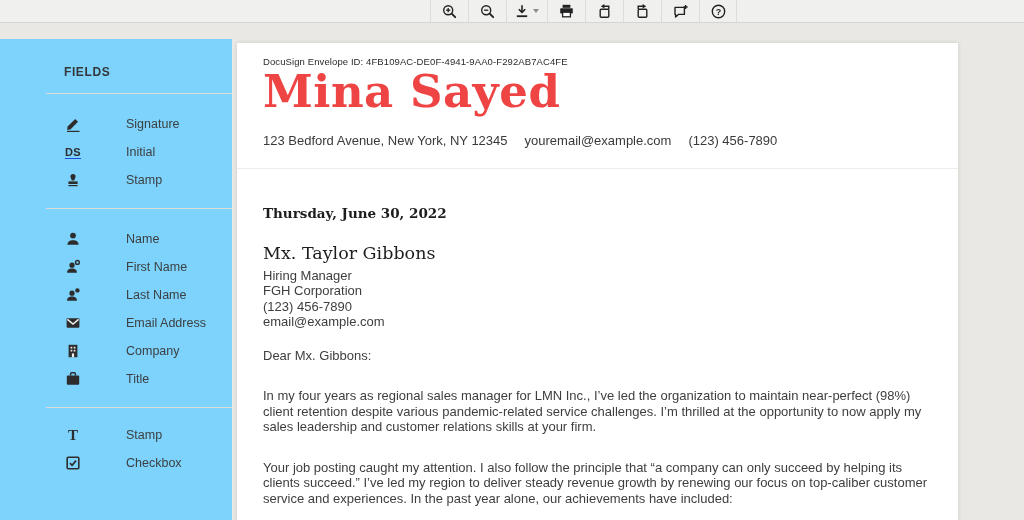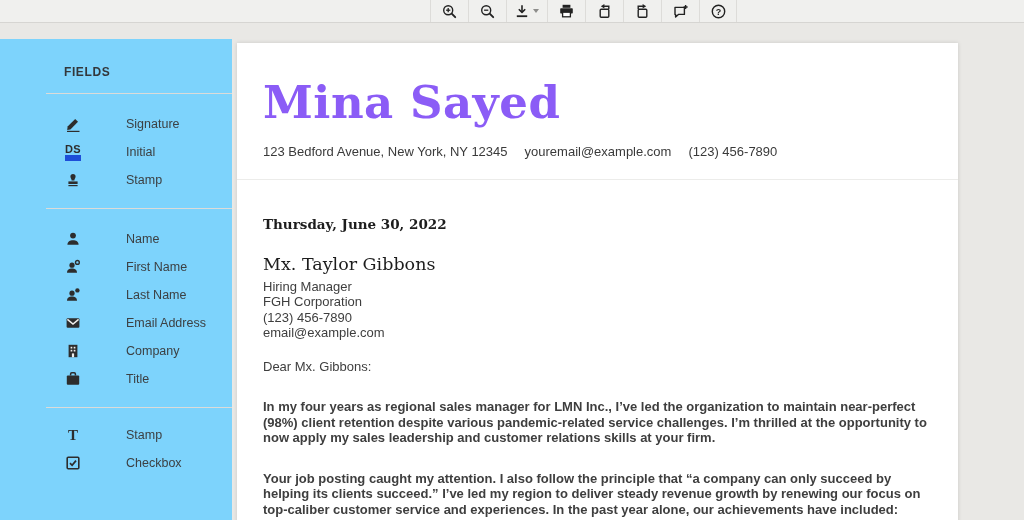--- a/index.html
+++ b/index.html
@@ -37,51 +37,51 @@
   .sb-divider { border-top:1px solid #dcdbd8; margin:14px 0 0 46px; }
   .sb-group { margin-top:16px; }
   .sb-group.tight { margin-top:13px; }
   .sb-item {
     display:flex; align-items:center; height:28px; padding-left:64px; cursor:pointer;
   }
   .sb-icon { width:18px; margin-right:10px; display:flex; align-items:center; justify-content:center; color:#2d2d2d; }
   .sb-label { font-size:12.5px; color:#3c4043;margin-left:34px; }
   .ds-glyph {
     font-size:11px; font-weight:bold; color:#2d2d2d;
-    border-bottom:6px solid #1d4ed8; line-height:12px; letter-spacing:0.3px;
+    border-bottom:1px solid #1d4ed8; line-height:12px; letter-spacing:0.3px;
   }
   .t-glyph { font-family:"Liberation Serif", serif; font-weight:bold; font-size:15px; color:#2d2d2d; line-height:14px; }
 
   
   .main { position:absolute; top:24px; left:232px; width:792px; height:496px; }
   .page {
     margin:19px 0 0 5px; width:721px; height:620px; background:#ffffff;
     box-shadow:0 0 4px rgba(0,0,0,0.14);
     padding:13px 30px 0 26px;
   }
   .env-id { font-size:9.5px; color:#2b2b2b; letter-spacing:0.1px; }
   .sender-name {
     font-family:"DejaVu Serif","Liberation Serif",serif; font-weight:bold;
-    font-size:45px; line-height:1.12; color:#8b5cf6; margin-top:22px; letter-spacing:0.5px;
+    font-size:45px; line-height:1.12; color:#ef4444; margin-top:0; letter-spacing:0.5px;
   }
   .contact-line { margin-top:16px; font-size:13px; color:#3a3a3a; }
   .contact-line span { margin-right:17px; }
   .page-rule { border-top:1px solid #ececea; margin:20px -30px 0 -26px; }
   .letter-date {
     margin-top:36px; font-family:"DejaVu Serif","Liberation Serif",serif;
     font-weight:bold; font-size:13.5px; color:#1d1d1d;
   }
   .recipient-name {
     margin-top:23px; font-family:"DejaVu Serif","Liberation Serif",serif;
     font-weight:normal; font-size:17.5px; color:#1d1d1d; line-height:1.1;
   }
   .rec-line { font-size:13px; line-height:15.6px; color:#3e3e3e; }
   .rec-block { margin-top:4px; }
   .salutation { margin-top:18px; font-size:13px; color:#3e3e3e; }
-  .body-para { margin-top:25px; font-size:13px; line-height:15.6px; color:#3e3e3e; width:668px;font-weight:bold; }
+  .body-para { margin-top:25px; font-size:13px; line-height:15.6px; color:#3e3e3e; width:668px; }
 </style>
 </head>
 <body>
 
 <div class="toolbar">
   <div class="tb-group">
 
     <button class="tb-btn">
       <svg width="15" height="15" viewBox="0 0 15 15">
         <circle cx="6.2" cy="6.2" r="4.5" fill="none" stroke="#222" stroke-width="1.4"></circle>
@@ -263,20 +263,21 @@
         </svg>
       </span>
       <span class="sb-label">Checkbox</span>
     </div>
   </div>
 </div>
 
 <div class="main">
   <div class="page">
 
+    <div class="env-id">DocuSign Envelope ID: 4FB109AC-DE0F-4941-9AA0-F292AB7AC4FE</div>
 
     <div class="sender-name">Mina Sayed</div>
 
     <div class="contact-line">
       <span>123 Bedford Avenue, New York, NY 12345</span><span>youremail@example.com</span><span>(123) 456-7890</span>
     </div>
 
     <div class="page-rule"></div>
 
     <div class="letter-date">Thursday, June 30, 2022</div>

